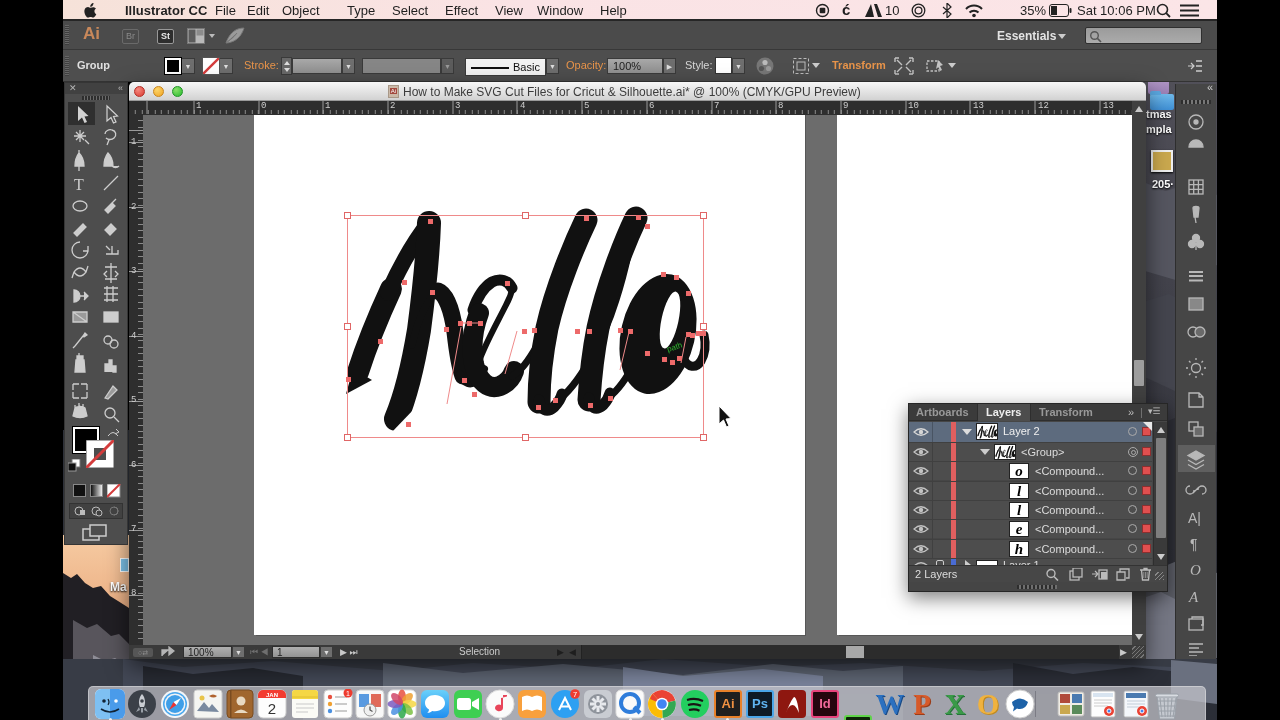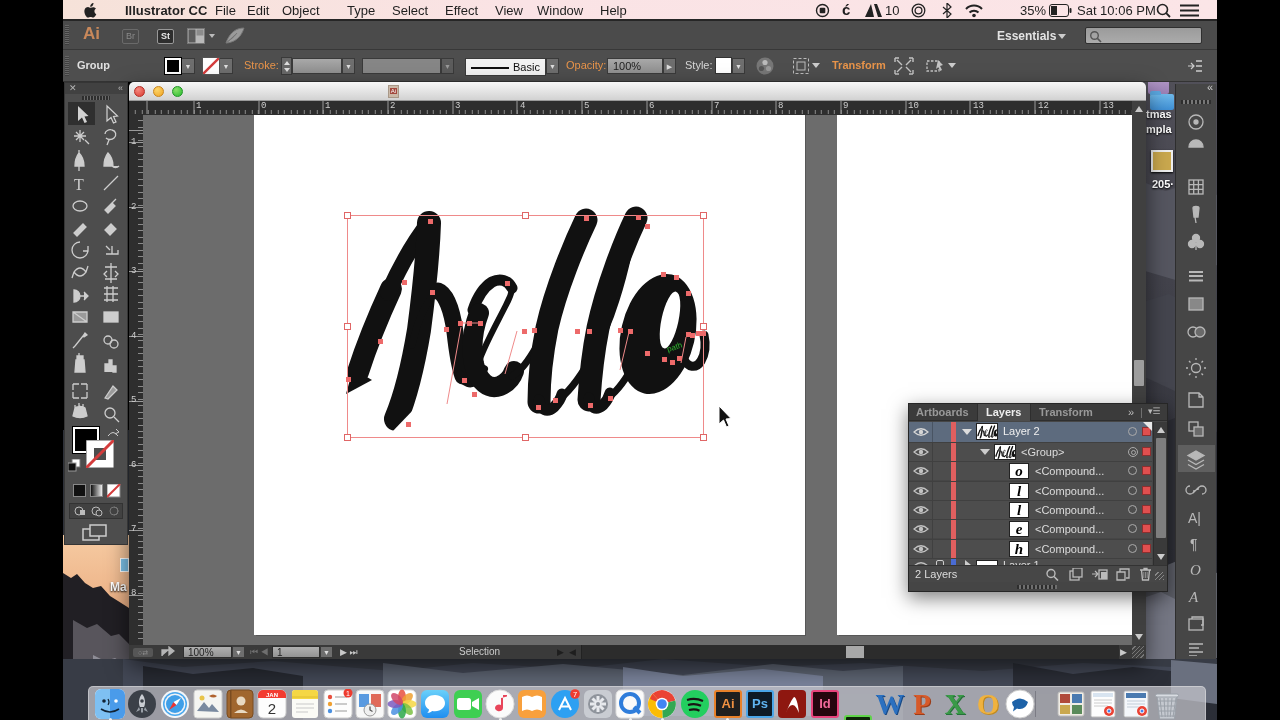--- a/index.html
+++ b/index.html
@@ -251,20 +251,21 @@
     </svg>
   </div>
   <div id="win">
     <div id="titlebar">
       <div class="abs" style="left:5px;top:4px;width:11px;height:11px;border-radius:50%;background:radial-gradient(circle at 35% 30%,#f58a80,#d93b31);border:1px solid #b52e26;"></div>
       <div class="abs" style="left:24px;top:4px;width:11px;height:11px;border-radius:50%;background:radial-gradient(circle at 35% 30%,#fcd56a,#f0a423);border:1px solid #c9851c;"></div>
       <div class="abs" style="left:43px;top:4px;width:11px;height:11px;border-radius:50%;background:radial-gradient(circle at 35% 30%,#8ae06a,#27ba2e);border:1px solid #1f9426;"></div>
       <div class="abs" style="left:259px;top:3px;width:11px;height:13px;background:#cbb9a8;border:1px solid #a89888;">
         <div style="margin:2px 1px 0;height:6px;background:#a2493e;color:#fff;font-size:6px;line-height:6px;text-align:center;">Ai</div>
       </div>
+      <div class="abs" style="left:274px;top:3px;color:#3c3c3c;font-size:12px;white-space:nowrap;">How to Make SVG Cut Files for Cricut &amp; Silhouette.ai* @ 100% (CMYK/GPU Preview)</div>
     </div>
     <div id="hruler">
       <div class="abs" style="left:0;top:9px;width:1017px;height:5px;background:repeating-linear-gradient(90deg,transparent 0 5.47px,#8a8a8a 5.47px 6.47px);background-position:0.8px 0;"></div>
       <div class="abs" style="left:0;top:0;width:1017px;height:14px;background:repeating-linear-gradient(90deg,#9a9a9a 0 1px,transparent 1px 64.7px);background-position:64.5px 0;"></div>
       <div class="abs" style="left:0;top:0;width:1017px;height:14px;font-size:9px;color:#cfcfcf;font-family:'Liberation Mono',monospace;">
         <span class="abs" style="left:67px;">1</span>
           <span class="abs" style="left:132px;">0</span>
         <span class="abs" style="left:196px;">1</span>
           <span class="abs" style="left:261px;">2</span>
         <span class="abs" style="left:326px;">3</span>

